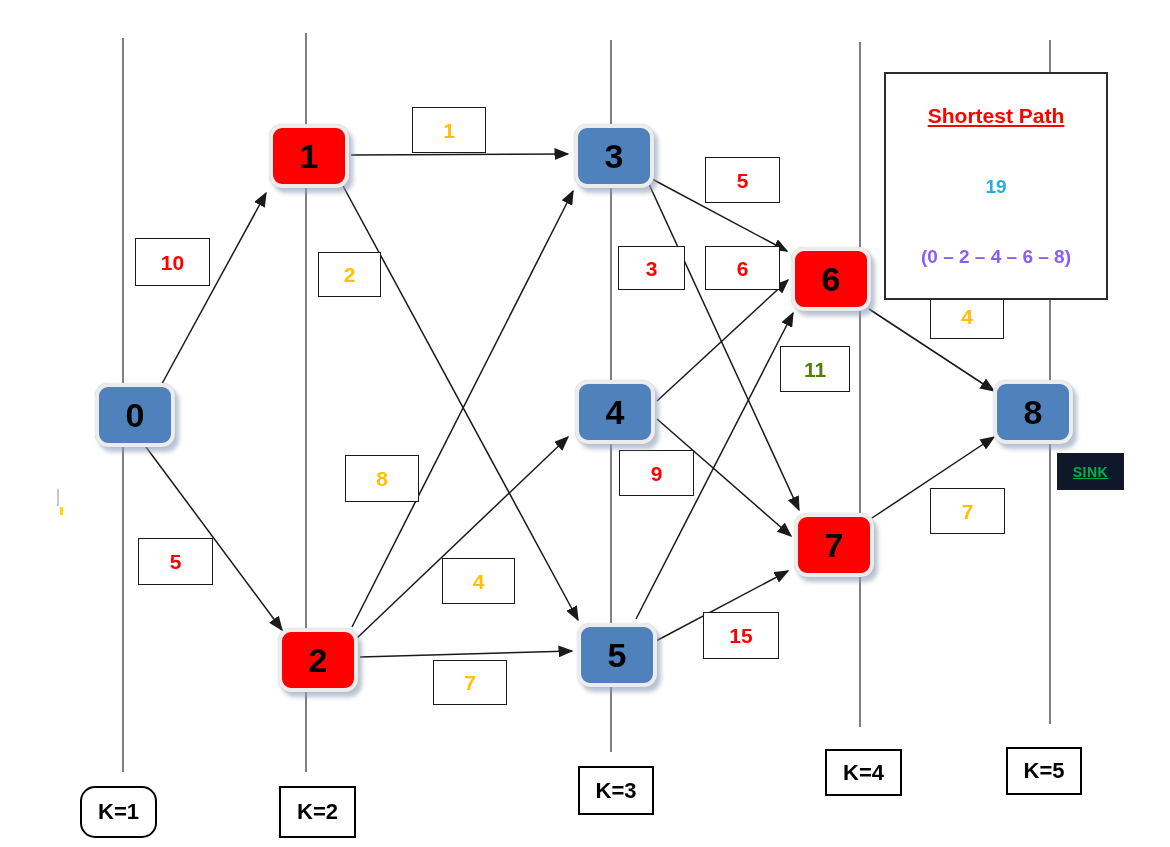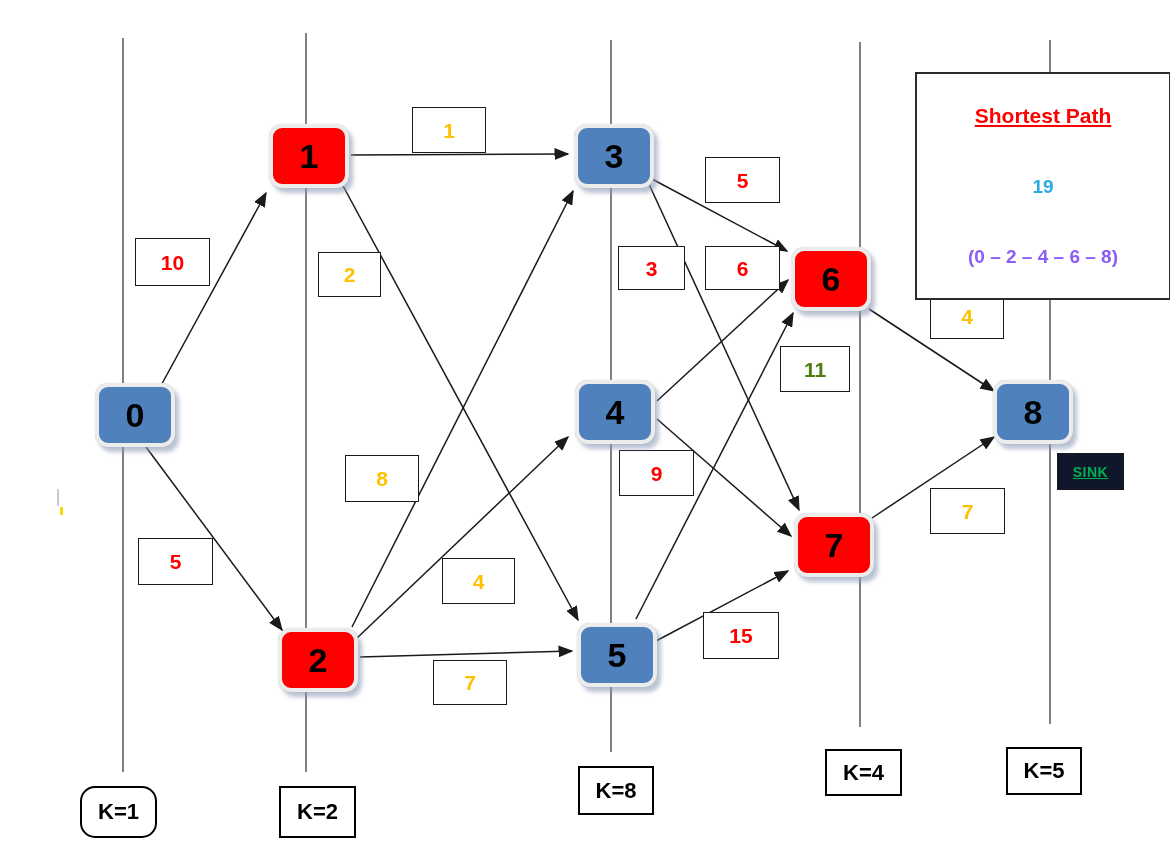--- a/index.html
+++ b/index.html
@@ -16,21 +16,21 @@
         font-weight:bold;font-size:22px;color:#000;}
   .tagbox{position:absolute;background:#0f172a;border:1px solid #1a1a1a;
         display:flex;align-items:center;justify-content:center;
         font-weight:bold;text-decoration:underline;letter-spacing:.5px;}
   .node{position:absolute;border-radius:13px;border:4px solid #ececec;
         box-shadow:4px 5px 4px rgba(140,155,180,.6), 0 0 1px #b5b5b5;
         display:flex;align-items:center;justify-content:center;
         font-weight:bold;font-size:34px;color:#000;}
   #info-box{position:absolute;background:#ffffff;border:2px solid #2b2b2b;
         display:flex;flex-direction:column;justify-content:space-around;
-        align-items:center;text-align:center;padding:6px 16px;margin-left:31px;}
+        align-items:center;text-align:center;padding:6px 0;}
   .info-red{font-weight:bold;font-size:21px;text-decoration:underline;white-space:nowrap;}
   .info-cyan{font-weight:bold;font-size:19px;white-space:nowrap;}
   .stray{position:absolute;}
 </style>
 </head>
 <body>
 
 <div id="stage">
 
   <svg id="graph-svg" viewBox="0 0 1170 847" xmlns="http://www.w3.org/2000/svg">
@@ -76,21 +76,21 @@
       <div class="wbox" style="left: 705px; top: 157px; width: 73px; height: 44px; color: rgb(255, 0, 0);">5</div>
       <div class="wbox" style="left: 618px; top: 246px; width: 65px; height: 42px; color: rgb(255, 0, 0);">3</div>
       <div class="wbox" style="left: 705px; top: 246px; width: 73px; height: 42px; color: rgb(255, 0, 0);">6</div>
       <div class="wbox" style="left: 619px; top: 450px; width: 73px; height: 44px; color: rgb(255, 0, 0);">9</div>
       <div class="wbox" style="left: 780px; top: 346px; width: 68px; height: 44px; color: #4d7c0f;">11</div>
       <div class="wbox" style="left: 703px; top: 612px; width: 74px; height: 45px; color: rgb(255, 0, 0);">15</div>
       <div class="wbox" style="left: 930px; top: 293px; width: 72px; height: 44px; color: rgb(255, 192, 0);">4</div>
       <div class="wbox" style="left: 930px; top: 488px; width: 73px; height: 44px; color: rgb(255, 192, 0);">7</div>
       <div class="kbox" style="left: 80px; top: 786px; width: 73px; height: 48px; border-radius: 15px;">K=1</div>
       <div class="kbox" style="left: 279px; top: 786px; width: 73px; height: 48px;">K=2</div>
-      <div class="kbox" style="left: 578px; top: 766px; width: 72px; height: 45px;">K=8</div>
+      <div class="kbox" style="left: 578px; top: 766px; width: 72px; height: 45px;">K=3</div>
       <div class="kbox" style="left: 825px; top: 749px; width: 73px; height: 43px;">K=4</div>
       <div class="kbox" style="left: 1006px; top: 747px; width: 72px; height: 44px;">K=5</div>
     </div>
   <div id="nodes-layer">
       <div class="node" style="left: 95px; top: 383px; width: 72px; height: 56px; background: rgb(79, 129, 189);">0</div>
       <div class="node" style="left: 269px; top: 124px; width: 72px; height: 56px; background: rgb(254, 0, 0);">1</div>
       <div class="node" style="left: 278px; top: 628px; width: 72px; height: 56px; background: rgb(254, 0, 0);">2</div>
       <div class="node" style="left: 574px; top: 124px; width: 72px; height: 56px; background: rgb(79, 129, 189);">3</div>
       <div class="node" style="left: 575px; top: 380px; width: 72px; height: 56px; background: rgb(79, 129, 189);">4</div>
       <div class="node" style="left: 577px; top: 623px; width: 72px; height: 56px; background: rgb(79, 129, 189);">5</div>

